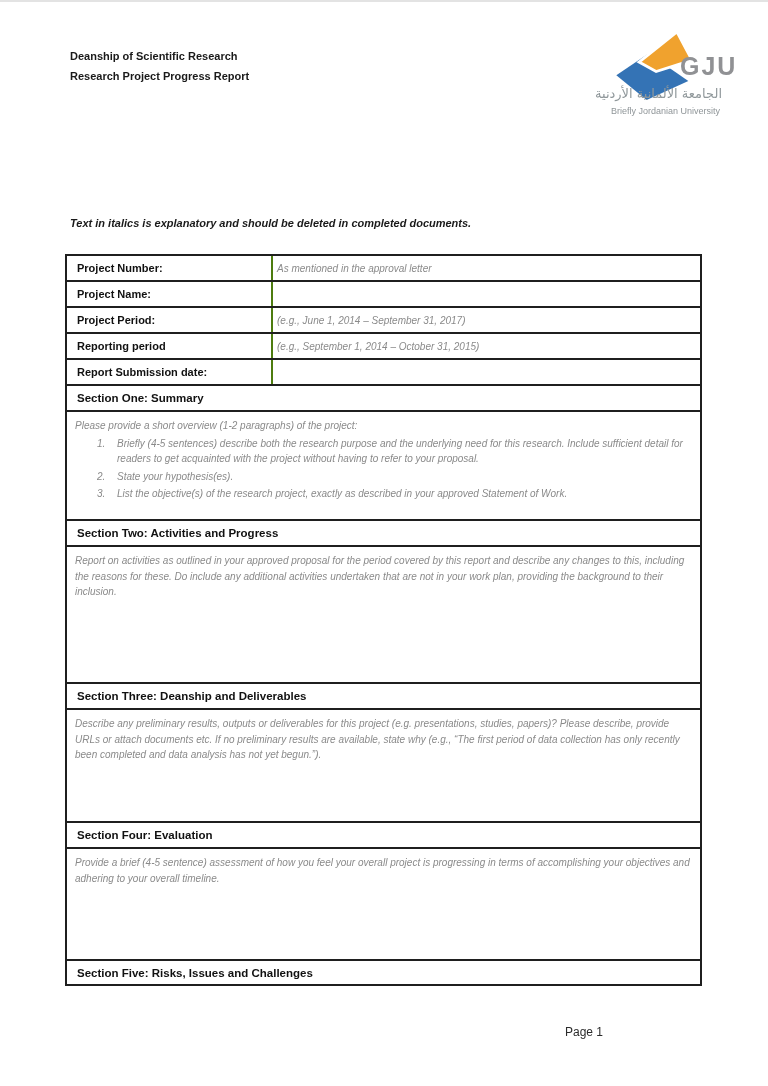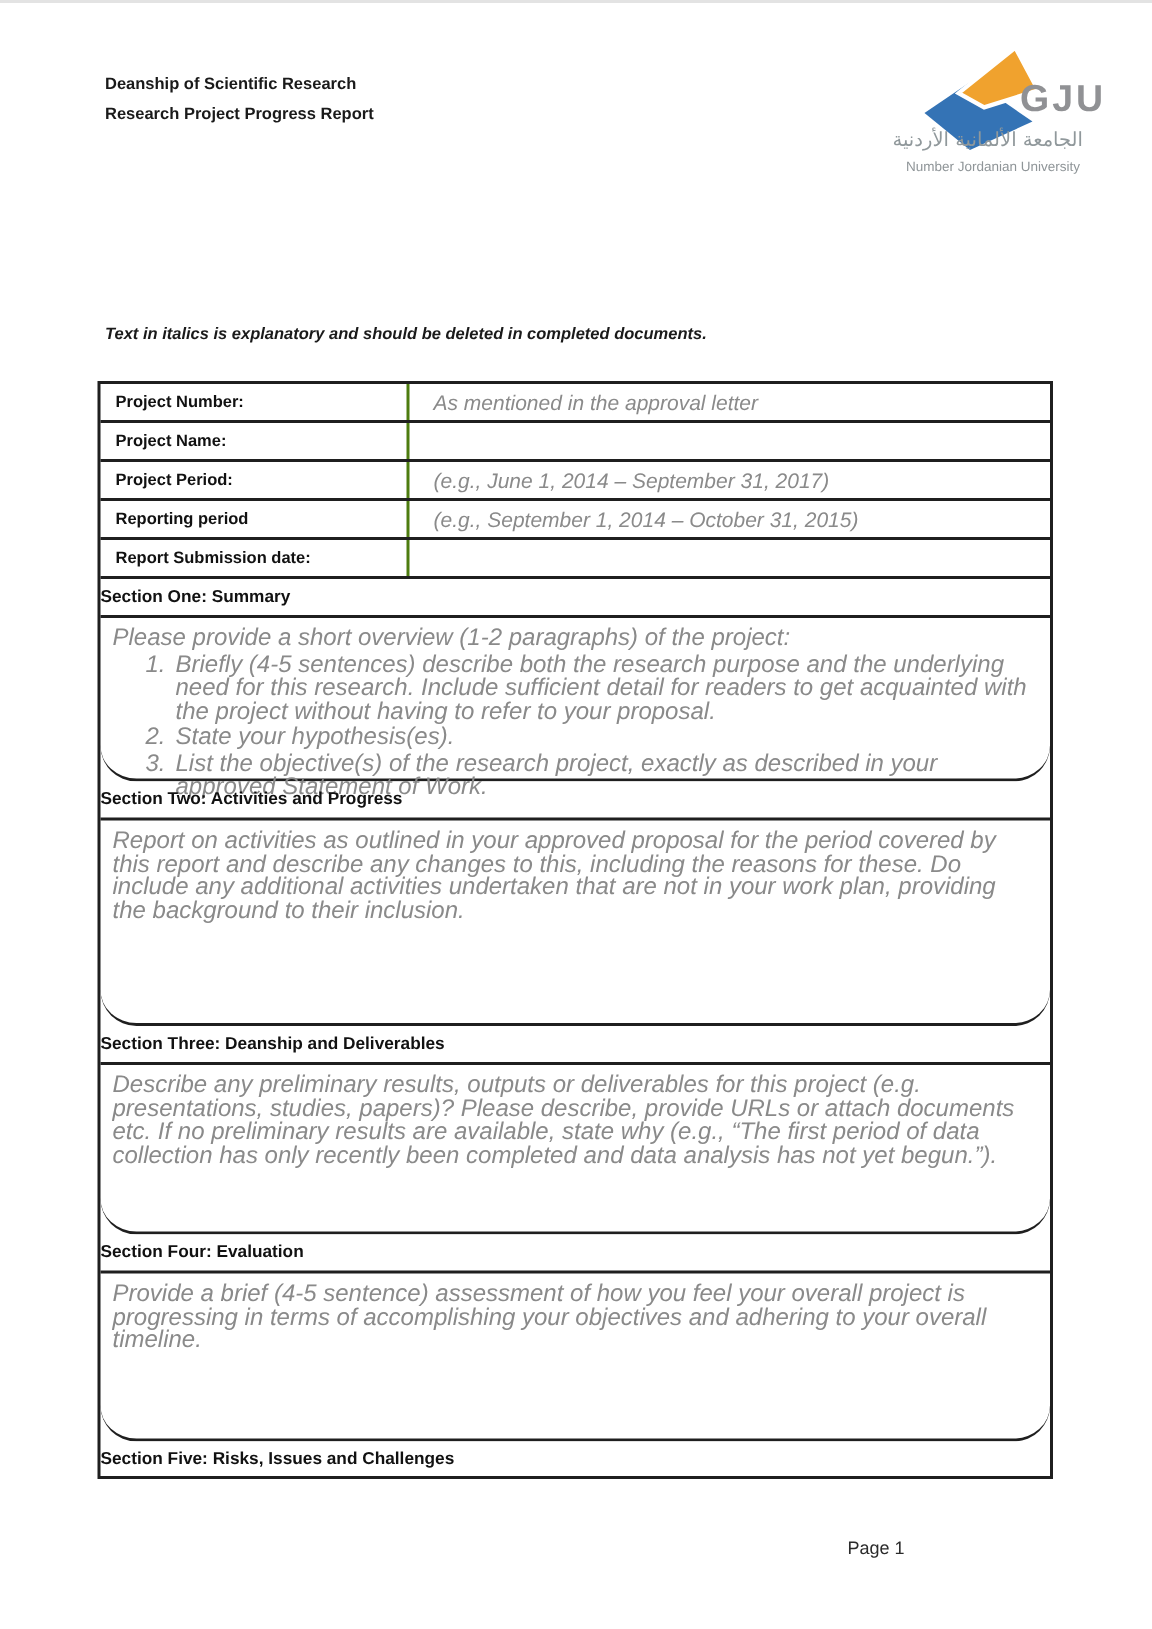--- a/index.html
+++ b/index.html
@@ -39,30 +39,30 @@
   .doc-table {
     position:absolute; left:65px; top:252px; width:637px;
     border:2px solid #1f1f1f; background:#fff;
   }
   .frow { display:flex; border-bottom:2px solid #1f1f1f; height:26px; }
   .fcell-label {
     width:206px; border-right:2px solid #4d7c0f; padding-left:10px;
     font-size:11px; font-weight:bold; display:flex; align-items:center; color:#111;
   }
   .fcell-value {
-    flex:1; padding-left:16px; font-size:14px; font-style:italic; color:#8a8a8a;
+    flex:1; padding-left:4px; font-size:10px; font-style:italic; color:#8a8a8a;
     display:flex; align-items:center;
   }
   .sec-header {
-    border-bottom:2px solid #1f1f1f; height:26px; 
+    border-bottom:2px solid #1f1f1f; height:26px; padding-left:10px;
     font-size:11.5px; font-weight:bold; display:flex; align-items:center; color:#111;
   }
   .sec-body {
     border-bottom:2px solid #1f1f1f; padding:6px 10px 0 8px;
-    font-size:16px; font-style:italic; color:#8a8a8a; line-height:15.5px;border-radius:24px;
+    font-size:10px; font-style:italic; color:#8a8a8a; line-height:15.5px;
   }
   .li-row { display:flex; margin-top:2px; }
   .li-num { width:20px; margin-left:22px; flex:none; }
   .li-text { flex:1; }
   .h109 { height:109px; }
   .h115 { height:137px; }
   .h113 { height:113px; }
   .h112 { height:112px; }
   .sec-header.last { border-bottom:none; height:23px; }
 
@@ -79,21 +79,21 @@
     <div>Research Project Progress Report</div>
   </div>
 
   <div class="logo">
     <svg class="logo-svg" width="92" height="72" viewBox="0 0 92 76">
       <polygon points="2,50 36,27 78,56 34,76" fill="#3473B5"></polygon>
       <polygon points="26,36 66,4 82,34 44,46" stroke="#ffffff" stroke-width="3" fill="#F0A22E"></polygon>
     </svg>
     <div class="logo-acronym">GJU</div>
     <div class="logo-ar">الجامعة الألمانية الأردنية</div>
-    <div class="logo-en">Number Jordanian University</div>
+    <div class="logo-en">Briefly Jordanian University</div>
   </div>
 
   <div class="note">Text in italics is explanatory and should be deleted in completed documents.</div>
 
   <div class="doc-table">
 
     <div class="frow">
       <div class="fcell-label">Project Number:</div>
       <div class="fcell-value">As mentioned in the approval letter</div>
     </div>

